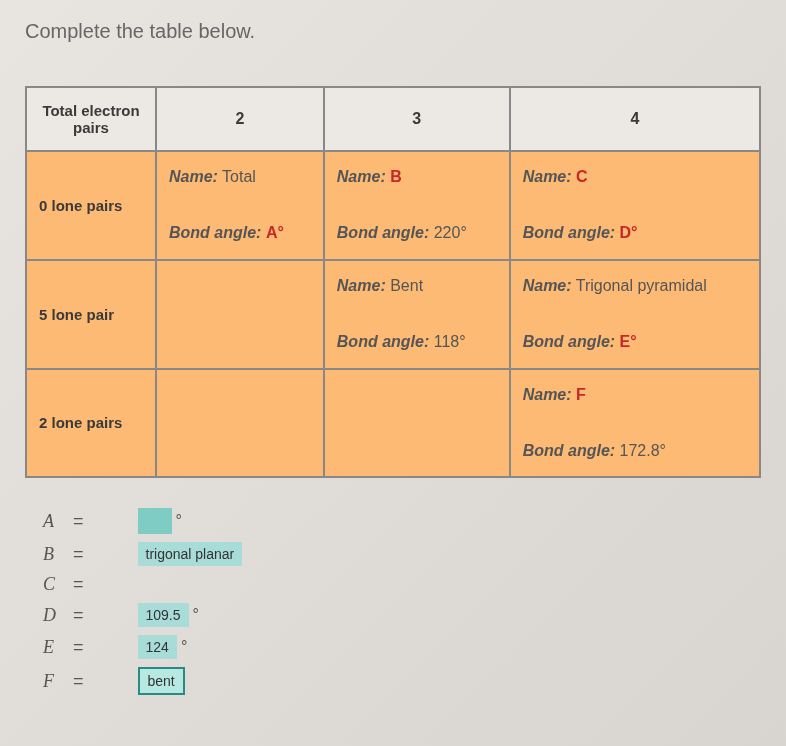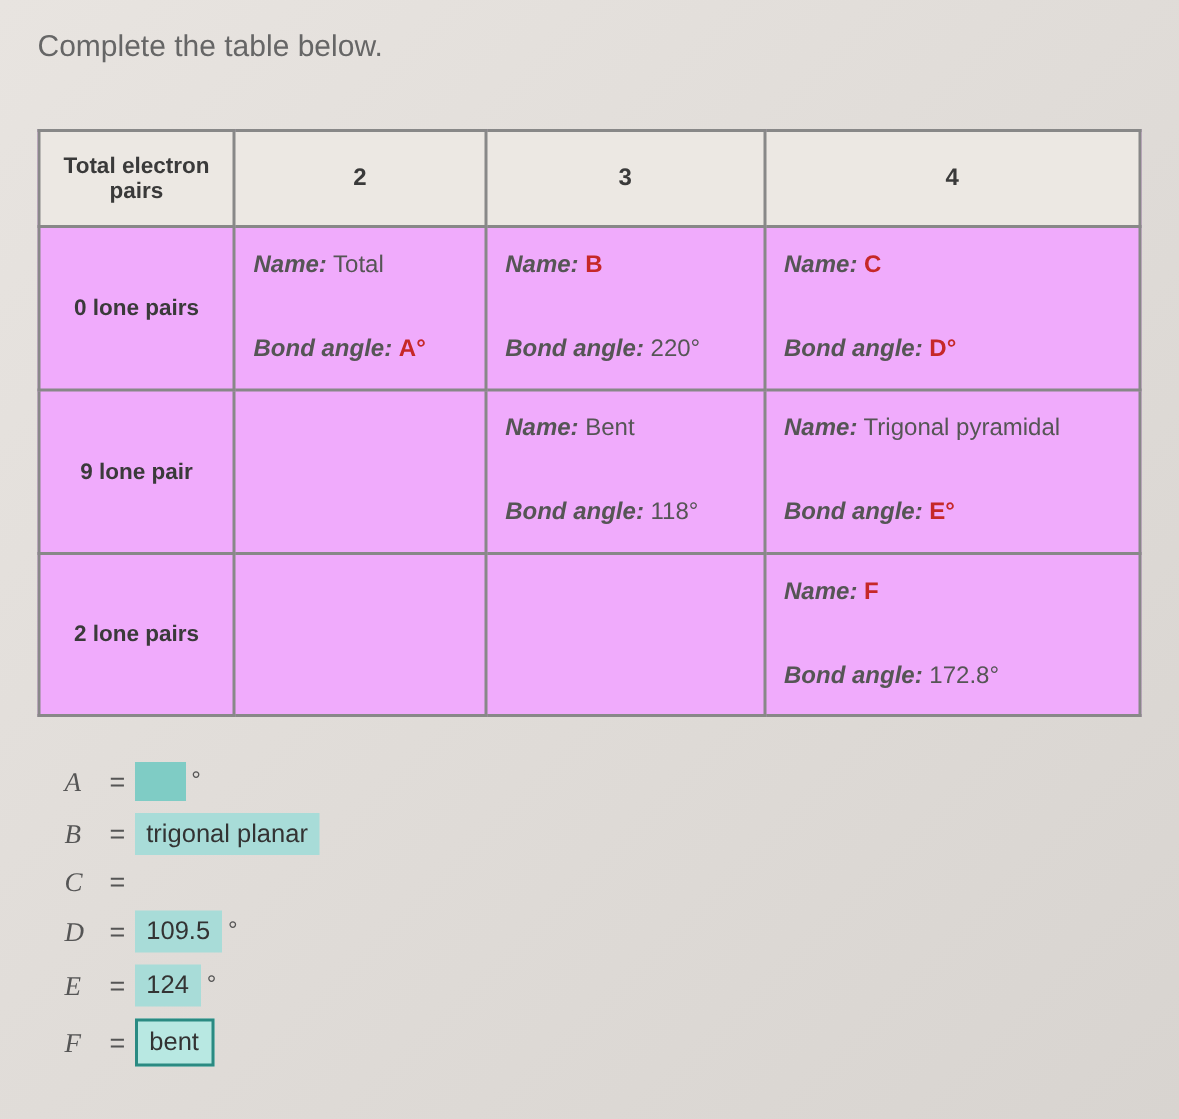--- a/index.html
+++ b/index.html
@@ -17,21 +17,21 @@
     }
     .header {
       font-size: 20px;
       color: #666;
       margin-bottom: 43px;
       font-weight: normal;
     }
     table {
       border-collapse: collapse;
       width: 100%;
-      background: #f0abfc;
+      background: #fdba74;
       margin-bottom: 30px;
     }
     td, th {
       border: 2px solid #888;
       padding: 14px 12px;
       vertical-align: top;
       font-size: 16px;
     }
     th {
       font-weight: bold;
@@ -39,21 +39,20 @@
       color: #3a3a3a;
       background: #ece8e3;
       vertical-align: middle;
     }
     th:first-child {
       width: 130px;
       font-size: 15px;
     }
     .row-label {
       font-weight: bold;
-      text-align: center;
       color: #3a3a3a;
       vertical-align: middle;
       font-size: 15px;
       width: 130px;
     }
     .cell-content {
       line-height: 1.4;
     }
     .cell-line {
       margin-bottom: 12px;
@@ -90,22 +89,23 @@
       width: 24px;
     }
     .answer-eq {
       color: #555;
       margin: 0 6px;
     }
     .answer-input {
       background: #a8dcd8;
       padding: 4px 8px;
       color: #333;
-      font-size: 17px;
+      font-size: 14px;
       display: inline-block;
+      margin-left: 48px;
     }
     .answer-input.empty {
       width: 34px;
       height: 26px;
       background: #7fccc5;
     }
     .answer-input.focused {
       border: 2px solid #2a8a82;
       background: #b8e8e2;
     }
@@ -143,21 +143,21 @@
       </div>
     </td>
     <td>
       <div class="cell-content">
         <div class="cell-line"><span class="label">Name:</span> <span class="variable">C</span></div>
         <div class="cell-line"><span class="label">Bond angle:</span> <span class="variable">D°</span></div>
       </div>
     </td>
   </tr>
   <tr>
-    <td class="row-label">9 lone pair</td>
+    <td class="row-label">5 lone pair</td>
     <td></td>
     <td>
       <div class="cell-content">
         <div class="cell-line"><span class="label">Name:</span> <span class="value">Bent</span></div>
         <div class="cell-line"><span class="label">Bond angle:</span> <span class="value">118°</span></div>
       </div>
     </td>
     <td>
       <div class="cell-content">
         <div class="cell-line"><span class="label">Name:</span> <span class="value">Trigonal pyramidal</span></div>

